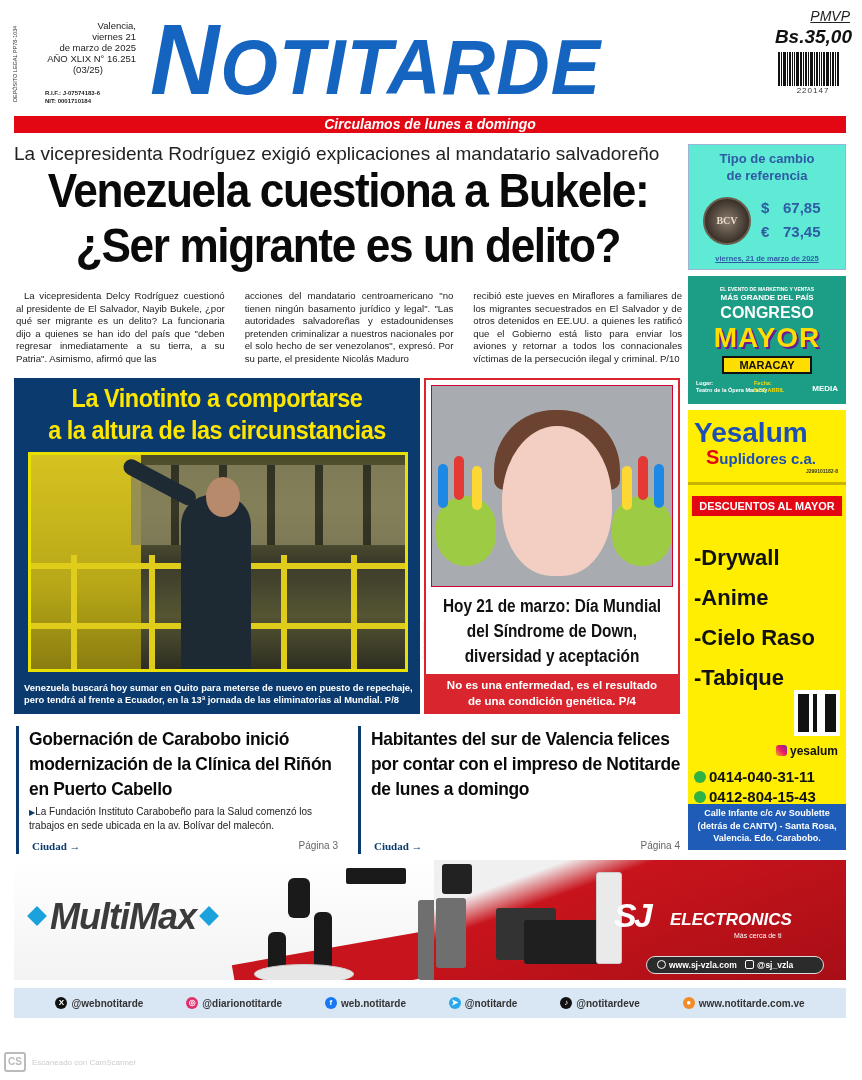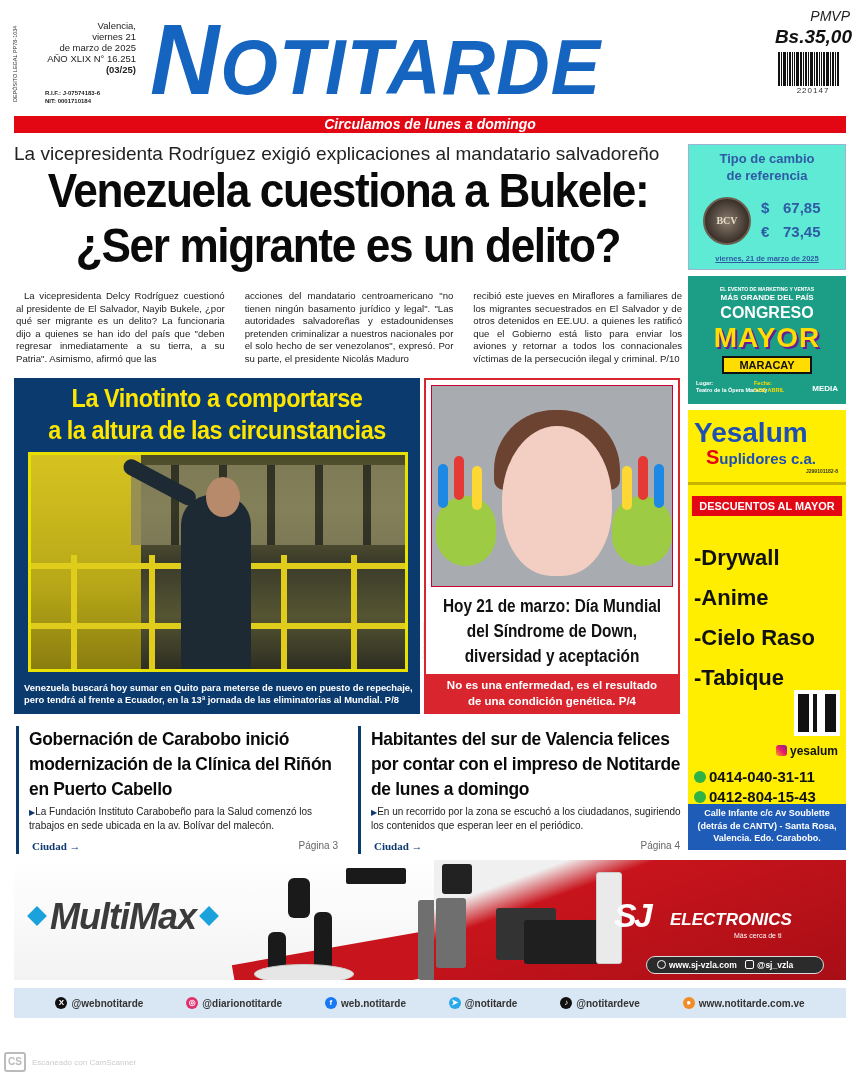--- a/index.html
+++ b/index.html
@@ -4,25 +4,25 @@
 <style>
   * { box-sizing: border-box; margin: 0; padding: 0; }
   html, body { width: 862px; height: 1080px; background: #ffffff; overflow: hidden; }
   body { position: relative; font-family: "Liberation Sans", sans-serif; color: #111; }
   .abs { position: absolute; }
 
   
   .legal-vertical { left: 12px; top: 6px; width: 10px; height: 96px; }
   .legal-vertical span { display: block; transform: rotate(-90deg); transform-origin: left top; position: absolute; left: 0; top: 96px; white-space: nowrap; font-size: 5.5px; color: #333; }
   .dateline { left: 40px; top: 20px; width: 96px; text-align: right; font-size: 9.5px; line-height: 11px; color: #222; }
-  .dateline .bold { font-weight: bold; }
+  .dateline .bold { font-weight: normal; text-align: center; }
   .rif { left: 45px; top: 89px; font-size: 6px; font-weight: bold; line-height: 8px; color: #222; }
   .logo { left: 150px; top: 14px; width: 570px; height: 90px; font-family: "Liberation Sans", sans-serif; font-weight: 900; font-style: italic; color: #1565c0; font-size: 74px; letter-spacing: 1px; line-height: 90px; white-space: nowrap; transform: scaleY(1.05); }
   .logo .big { font-size: 96px; }
-  .pmvp { left: 774px; top: 8px; width: 76px; text-align: right; font-style: italic; font-size: 14px; color: #222; }
+  .pmvp { left: 774px; top: 8px; width: 76px; text-align: right; font-style: italic; font-size: 14px; color: #222; text-decoration: underline; }
   .price { left: 770px; top: 26px; width: 82px; text-align: right; font-style: italic; font-weight: bold; font-size: 19px; color: #111; }
   .barcode { left: 778px; top: 52px; width: 70px; height: 34px; display: flex; gap: 1px; }
   .barcode i { display: block; background: #111; height: 100%; }
   .barcode-num { left: 778px; top: 86px; width: 70px; text-align: center; font-size: 8px; color: #333; letter-spacing: 1px; }
 
   .red-bar { left: 14px; top: 116px; width: 832px; height: 17px; background: #e30613; color: #fff; font-weight: bold; font-style: italic; font-size: 14px; text-align: center; line-height: 17px; }
 
   
   .kicker { left: 14px; top: 143px; width: 668px; text-align: left; font-size: 19px; color: #222; }
   .headline { left: 14px; top: 163px; width: 668px; text-align: center; font-family: "Liberation Sans", sans-serif; font-weight: bold; font-size: 48px; line-height: 55px; letter-spacing: -1.5px; color: #0a0a0a; transform: scaleX(0.92); transform-origin: center top; }
@@ -292,21 +292,20 @@
 <div class="abs story" style="left:16px">
   <h2>Gobernación de Carabobo inició modernización de la Clínica del Riñón en Puerto Cabello</h2>
   <div class="dek"><span class="tri">▶</span><span>La Fundación Instituto Carabobeño para la Salud comenzó los trabajos en sede ubicada en la av. Bolívar del malecón.</span></div>
   <div class="foot">
     <span class="section">Ciudad →</span>
     <span class="page">Página 3</span>
   </div>
 </div>
 <div class="abs story" style="left:358px">
   <h2>Habitantes del sur de Valencia felices por contar con el impreso de Notitarde de lunes a domingo</h2>
-  <div class="dek"><span class="tri">▶</span><span>En un recorrido por la zona se escuchó a los ciudadanos, sugiriendo los contenidos que esperan leer en el periódico.</span></div>
   <div class="foot">
     <span class="section">Ciudad →</span>
     <span class="page">Página 4</span>
   </div>
 </div>
 
 <div class="abs ad-mm">
   <div class="red-swoosh"></div>
   <div class="mm-logo"><span class="diamond"></span><span>MultiMax</span><span class="diamond"></span></div>
   <div class="speaker" style="left:254px;top:72px;width:18px;height:44px"></div>

